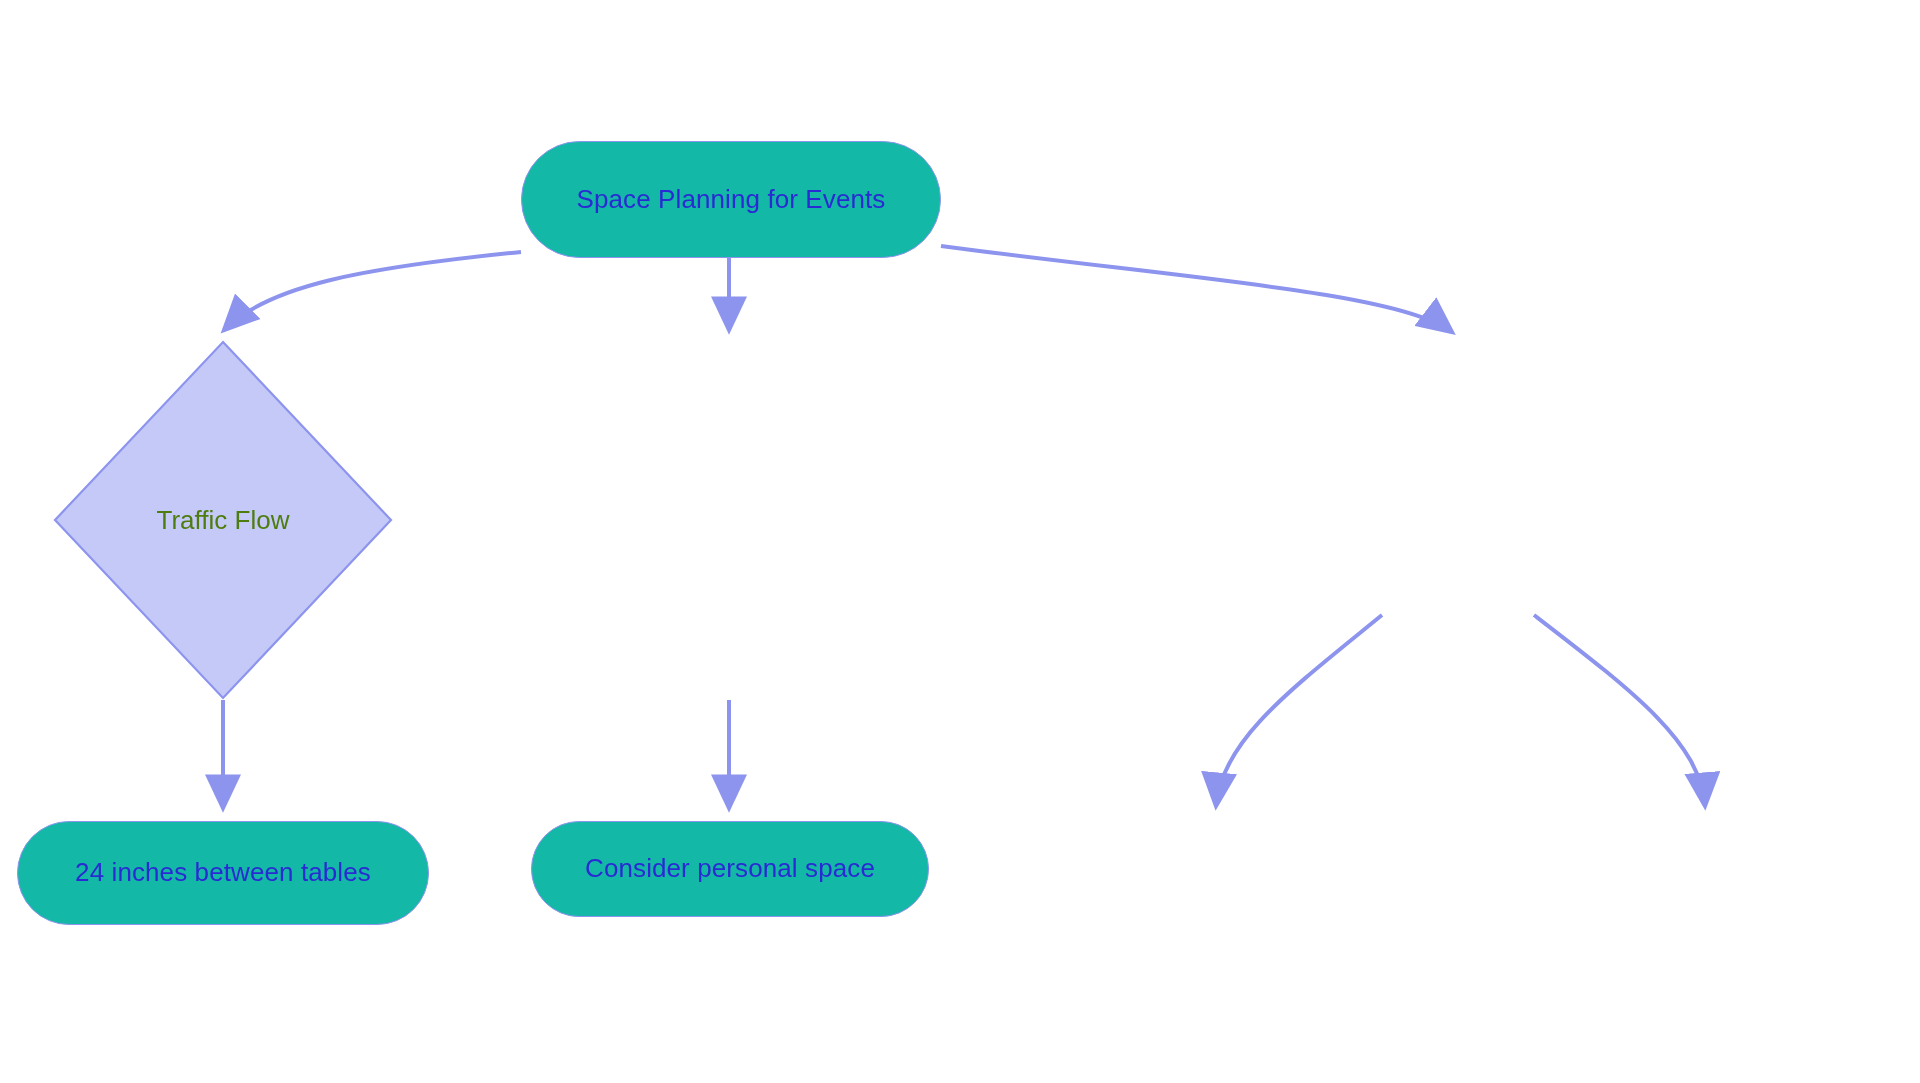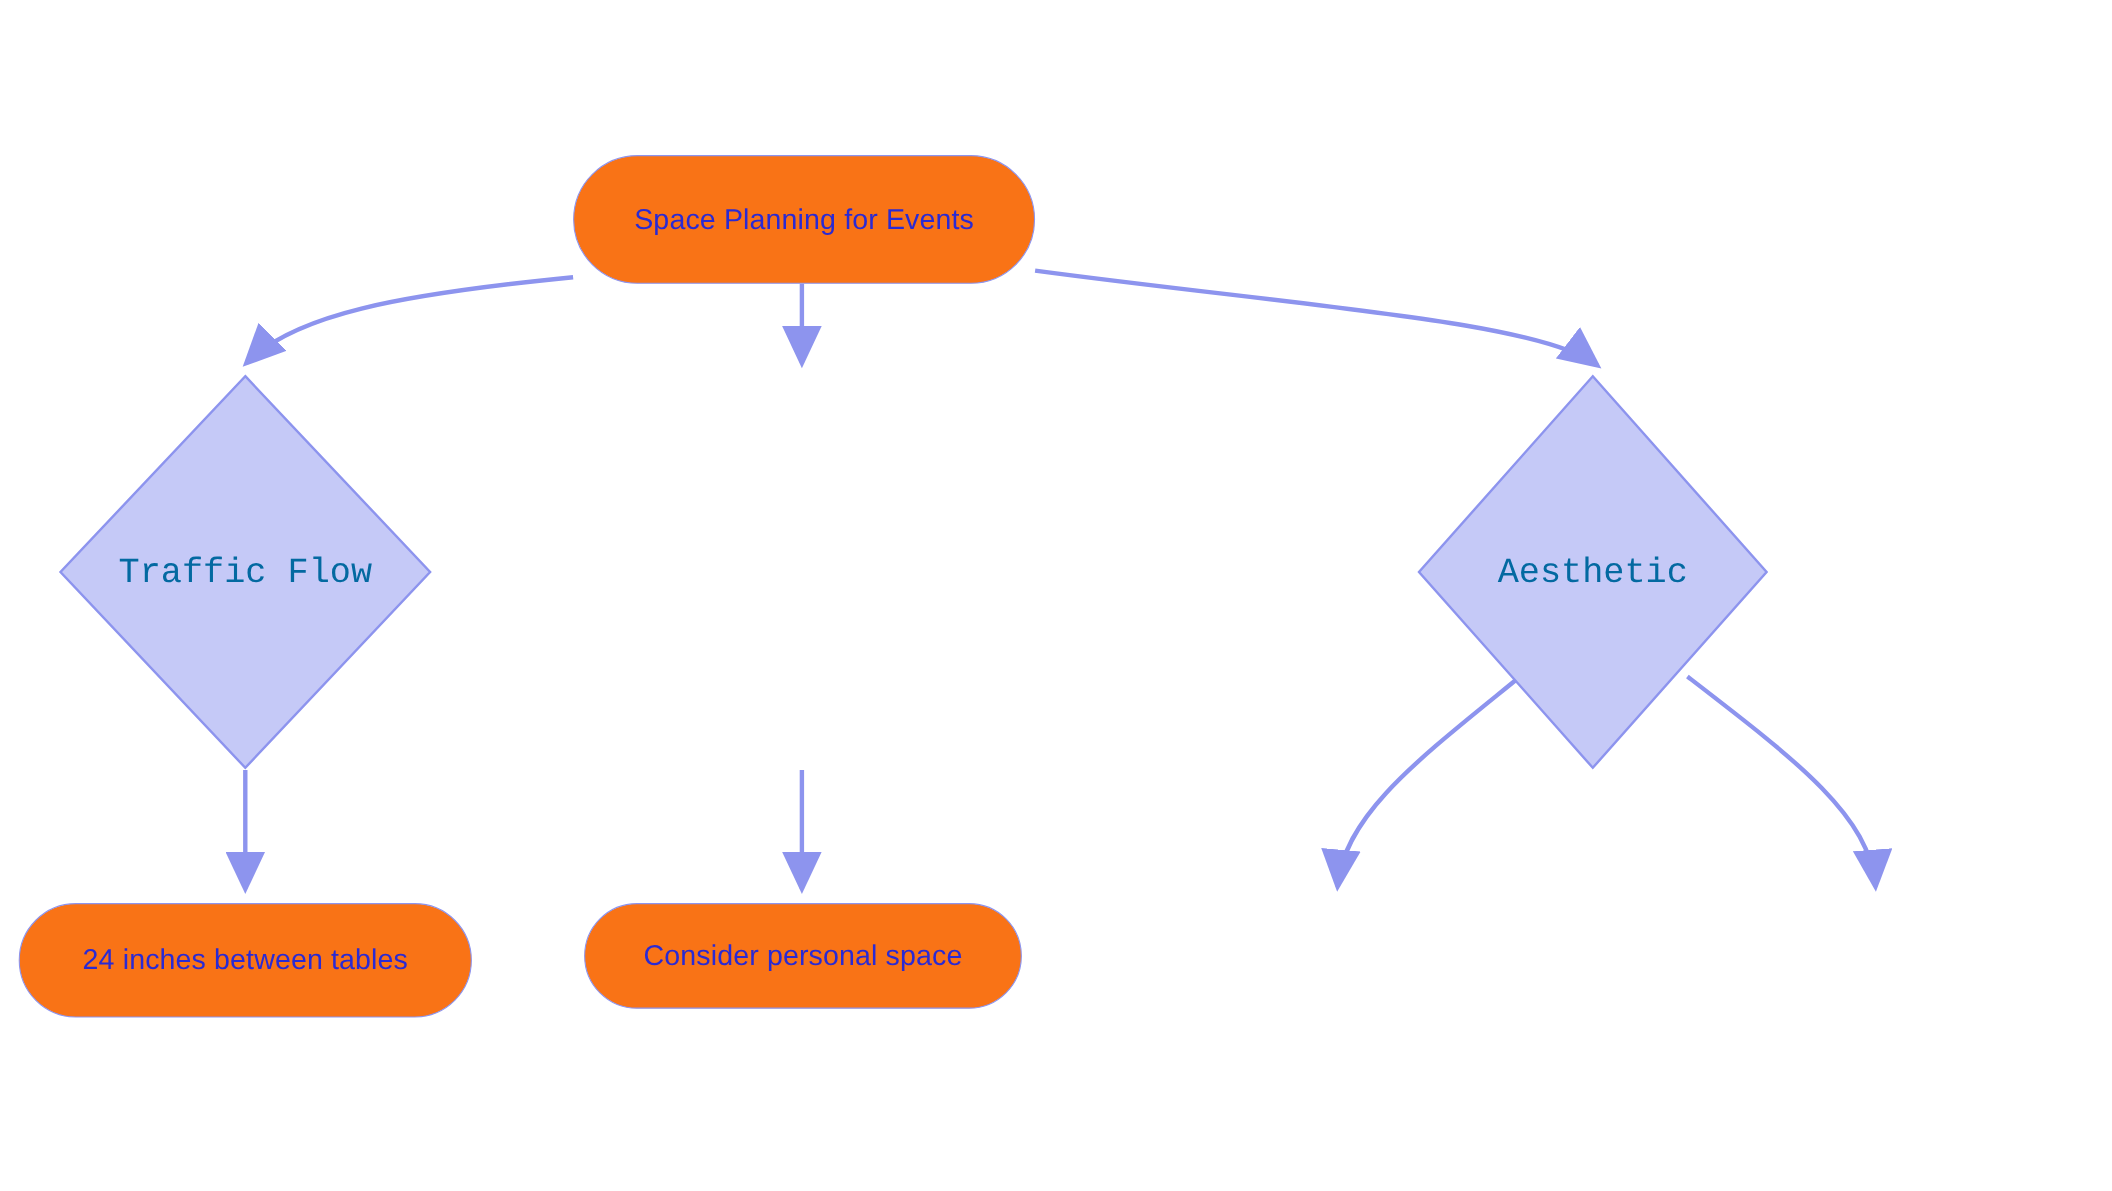--- a/index.html
+++ b/index.html
@@ -29,21 +29,21 @@
   }
   .node {
     position: absolute;
     box-sizing: border-box;
     display: flex;
     align-items: center;
     justify-content: center;
     text-align: center;
   }
   .node-pill {
-    background: #f97316;
+    background: #14b8a6;
     border: 1.6px solid #8d94ee;
     border-radius: 999px;
   }
   .node-label {
     color: #2a2ad4;
     font-family: "Liberation Sans", sans-serif;
     font-size: 26px;
     font-weight: 400;
     letter-spacing: 0.1px;
     line-height: 1.15;
@@ -59,23 +59,23 @@
   .diamond-shape {
     position: absolute;
     left: 0;
     top: 0;
     width: 100%;
     height: 100%;
   }
   .diamond-label {
     position: relative;
     z-index: 2;
-    color: #0369a1;
-    font-family: Liberation Mono, monospace;
-    font-size: 32px;
+    color: #4d7c0f;
+    font-family: Liberation Sans, sans-serif;
+    font-size: 26px;
     font-weight: 400;
     white-space: nowrap;
     pointer-events: none;
   }
 </style>
 </head>
 <body>
 
 <div id="diagram-canvas">
 
@@ -106,26 +106,20 @@
   </div>
 
   <div class="node-diamond-wrap" style="left:53px; top:340px; width:340px; height:360px;">
     <svg class="diamond-shape" viewBox="0 0 340 360" preserveAspectRatio="none">
       <polygon points="170,2 338,180 170,358 2,180" fill="#c5c9f7" stroke="#8d94ee" stroke-width="2.2"></polygon>
     </svg>
     <span class="diamond-label">Traffic Flow</span>
   </div>
 
 
-  <div class="node-diamond-wrap" style="left:1288px; top:340px; width:320px; height:360px;">
-    <svg class="diamond-shape" viewBox="0 0 320 360" preserveAspectRatio="none">
-      <polygon points="160,2 318,180 160,358 2,180" fill="#c5c9f7" stroke="#8d94ee" stroke-width="2.2"></polygon>
-    </svg>
-    <span class="diamond-label">Aesthetic</span>
-  </div>
 
   <div class="node node-pill" style="left:17px; top:821px; width:412px; height:104px;align-items:center;">
     <span class="node-label">24 inches between tables</span>
   </div>
 
   <div class="node node-pill" style="left:531px; top:821px; width:398px; height:96px;">
     <span class="node-label">Consider personal space</span>
   </div>
 
 

